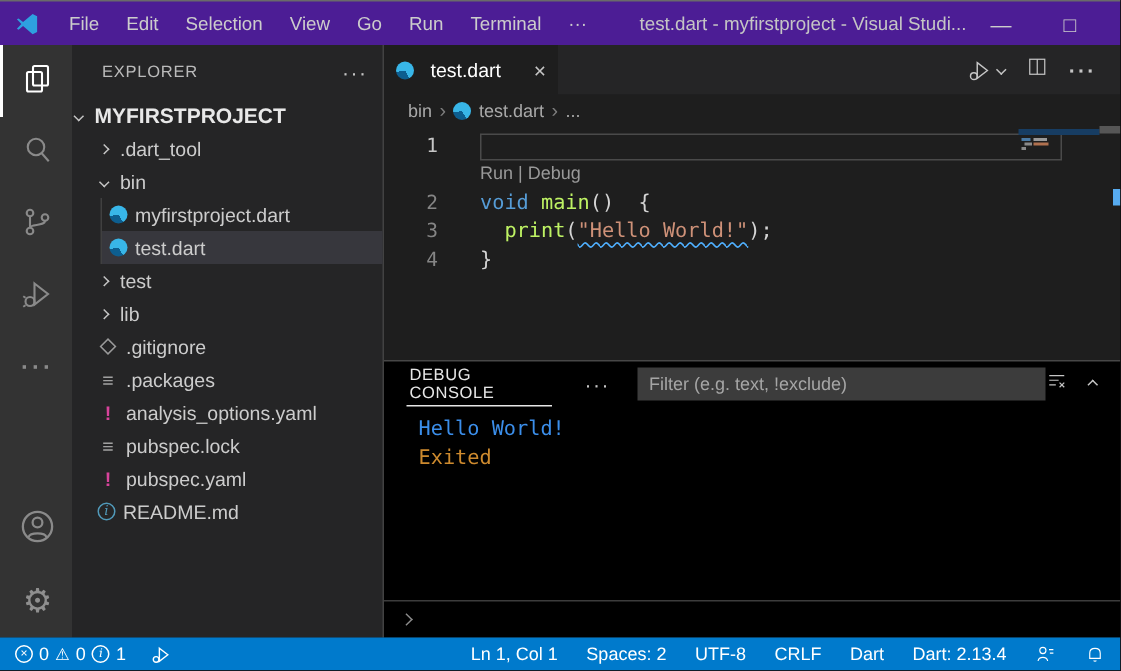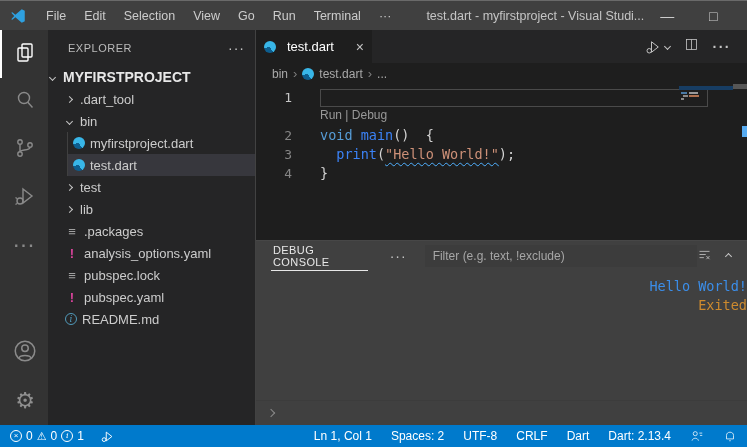--- a/index.html
+++ b/index.html
@@ -1,21 +1,21 @@
 <!DOCTYPE html>
 <html><head>
 <meta charset="utf-8">
 <style>
   * { margin:0; padding:0; box-sizing:border-box; }
   body { background:#000; font-family:"Liberation Sans", sans-serif; }
   .window { width:747px; height:447px; position:relative; background:#1e1e1e;
             display:flex; flex-direction:column; overflow:hidden; }
 
   
-  .titlebar { height:30px; background:#404040; border-top:1px solid #6a6a6a;
+  .titlebar { height:30px; background:#4c1d95; border-top:1px solid #6a6a6a;
               display:flex; align-items:center; color:#cccccc; font-size:12.5px; flex-shrink:0; }
   .vscode-logo { margin:0 10px 0 9px; display:flex; }
   .menu-item { padding:0 9px; height:100%; display:flex; align-items:center; cursor:default; }
   .win-title { margin-left:26px; color:#c5c5c5; white-space:nowrap; }
   .win-controls { margin-left:auto; display:flex; height:100%; }
   .win-btn { width:46px; height:100%; display:flex; align-items:center; justify-content:center;
              font-size:14px; color:#cccccc; }
 
   
   .body { flex:1; display:flex; min-height:0; }
@@ -82,45 +82,45 @@
   .code-area { height:156px; background:#1e1e1e; position:relative;
                font-family:"DejaVu Sans Mono", monospace; font-size:13.5px; flex-shrink:0;
                padding-top:4px; }
   .cl { height:19px; line-height:19px; display:flex; white-space:pre; }
   .ln { width:36px; text-align:right; color:#858585; flex-shrink:0; font-size:13px; }
   .ln.cur { color:#c6c6c6; }
   .lc { margin-left:28px; white-space:pre; color:#d4d4d4; }
   .curline-box { margin-left:28px; width:388px; height:18px; border:1px solid #4a4a4a; margin-top:1px; }
   .codelens { height:19px; line-height:17px; padding-left:64px; color:#999999; font-size:12px;
               font-family:"Liberation Sans", sans-serif; }
-  .kw { color:#569cd6; } .fn { color:#3b82f6; } .str { color:#ce9178; }
+  .kw { color:#569cd6; } .fn { color:#bef264; } .str { color:#ce9178; }
   .squiggle { text-decoration:underline; text-decoration-style:wavy; text-decoration-color:#4fb0ff;
               text-decoration-thickness:1px; text-underline-offset:3px; }
   .minimap { position:absolute; top:2px; right:14px; width:54px; height:70px; }
   .mm-bar { position:absolute; top:0; left:0; right:0; height:4px; background:#173d63; }
   .mm-mark { position:absolute; height:2px; }
   .overview-ruler { position:absolute; top:0; right:0; width:14px; height:156px; }
   .ov-slider { position:absolute; top:0; left:0; right:0; height:5px; background:#565656; }
   .ov-info { position:absolute; top:42px; right:0; width:5px; height:11px; background:#57abf0; }
 
   
-  .panel { flex:1; background:#404040; border-top:1px solid #474747; display:flex;
+  .panel { flex:1; background:#000000; border-top:1px solid #474747; display:flex;
            flex-direction:column; min-height:0; }
   .panel-header { height:30px; display:flex; align-items:center; padding-left:15px; flex-shrink:0; }
   .panel-tab { font-size:11px; color:#e7e7e7; letter-spacing:0.4px; height:100%;
                display:flex; align-items:center; border-bottom:1px solid #e7e7e7; padding:0 2px; }
   .panel-more { margin-left:22px; color:#c5c5c5; font-size:14px; letter-spacing:1px; }
   .filter-input { margin-left:18px; width:296px; height:22px; background:#3c3c3c; border:none;
                   color:#cccccc; font-size:12px; padding:0 8px; outline:none;
                   font-family:"Liberation Sans", sans-serif; }
   .filter-input::placeholder { color:#a6a6a6; }
   .panel-icons { margin-left:auto; display:flex; align-items:center; gap:14px; padding-right:16px; }
   .panel-icons svg { stroke:#c5c5c5; fill:none; stroke-width:1.3; }
   .console-out { flex:1; padding:6px 0 0 23px; font-family:"DejaVu Sans Mono", monospace;
-                 font-size:13.5px; line-height:19px;text-align:right; }
+                 font-size:13.5px; line-height:19px; }
   .stdout { color:#3b8eea; } .exitmsg { color:#cd8a2e; }
   .console-prompt-row { height:25px; border-top:1px solid #3c3c3c; display:flex; align-items:center;
                         padding-left:12px; flex-shrink:0; }
   .prompt-chev { width:6px; height:6px; border-right:1.8px solid #8a8a8a; border-bottom:1.8px solid #8a8a8a;
                  transform:rotate(-45deg); }
 
   
   .statusbar { height:22px; background:#007acc; display:flex; align-items:center; color:#ffffff;
                font-size:12px; padding:0 10px; flex-shrink:0; }
   .sb-group { display:flex; align-items:center; gap:4px; margin-right:8px; }
@@ -243,20 +243,24 @@
           <span>test.dart</span>
         </div>
       </div>
       <div class="row l1">
         <i class="chev r"></i>
         <span>test</span>
       </div>
       <div class="row l1">
         <i class="chev r"></i>
         <span>lib</span>
+      </div>
+      <div class="row l1">
+        <span class="fi git"></span>
+        <span>.gitignore</span>
       </div>
       <div class="row l1">
         <span class="fi cfg">≡</span>
         <span>.packages</span>
       </div>
       <div class="row l1">
         <span class="fi yaml">!</span>
         <span>analysis_options.yaml</span>
       </div>
       <div class="row l1">

